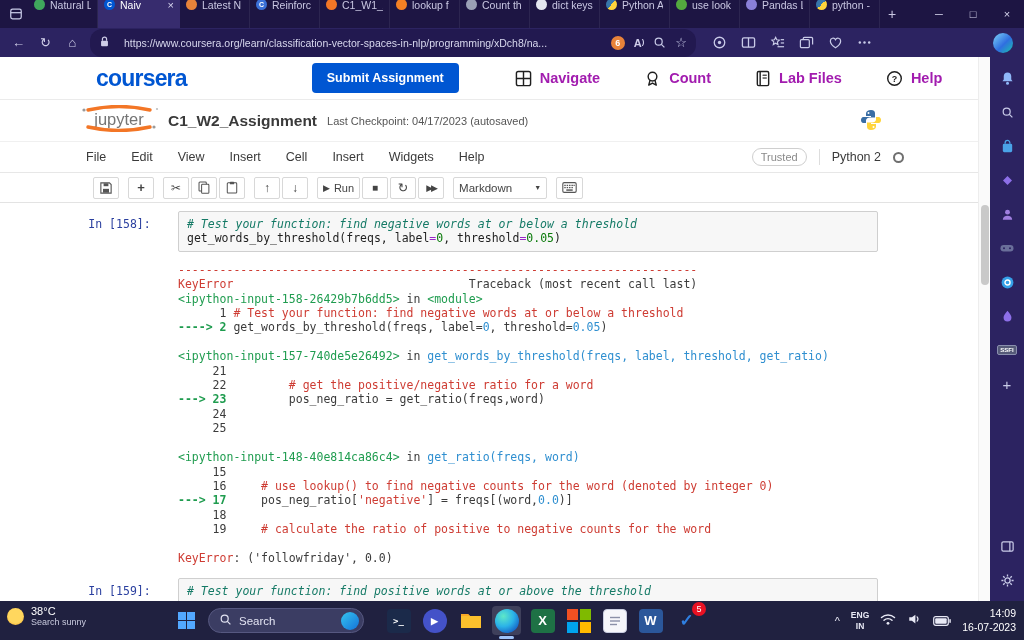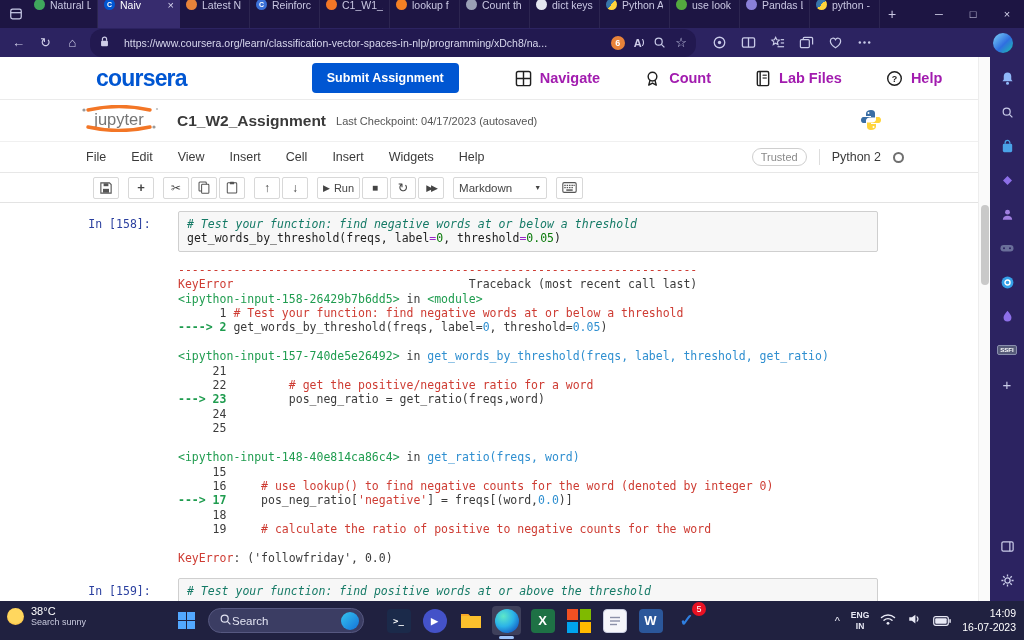--- a/index.html
+++ b/index.html
@@ -33,21 +33,21 @@
 
   
   .page{position:absolute;top:57px;left:0;right:34px;bottom:39px;background:#fff;overflow:hidden}
   .cohead{height:43px;display:flex;align-items:center;border-bottom:1px solid #ebebeb;padding-left:96px}
   .cologo{font-size:23px;font-weight:bold;color:#0056d2;letter-spacing:-.8px}
   .submit{margin-left:125px;height:30px;padding:0 15px;background:#0056d2;color:#fff;font-weight:bold;font-size:12.5px;border:none;border-radius:4px;font-family:"Liberation Sans",sans-serif}
   .conav{display:flex;align-items:center;gap:44px;margin-left:56px;font-size:14.5px;color:#a21caf;font-weight:600}
   .ni{display:flex;align-items:center;gap:8px}
 
   .jphead{height:42px;display:flex;align-items:center;padding-left:74px;border-bottom:1px solid #f0f0f0;position:relative}
-  .jptitle{margin-left:13px;font-size:15.5px;font-weight:bold;color:#3a3a3a}
+  .jptitle{margin-left:4px;font-size:15.5px;font-weight:bold;color:#3a3a3a}
   .jpchk{margin-left:10px;font-size:11px;color:#555}
   .pyico{position:absolute;right:108px;top:9px}
 
   .menubar{height:31px;display:flex;align-items:center;padding-left:86px;border-bottom:1px solid #e7e7e7;position:relative;font-size:12.5px;color:#3a3a3a}
   #menus{display:flex;gap:25px}
   .menuright{position:absolute;right:86px;display:flex;align-items:center;gap:12px}
   .trusted{border:1px solid #cfcfcf;border-radius:9px;color:#8a8a8a;font-size:11px;padding:2px 8px}
   .mdiv{width:1px;height:16px;background:#ddd}
   .kcircle{width:11px;height:11px;border:2px solid #6f6f6f;border-radius:50%}
 
@@ -78,21 +78,21 @@
   .sbbottom{margin-top:auto}
   .ssfi{font-size:6px;font-weight:bold;color:#fff;background:#555a78;border:1px solid #8a8fae;border-radius:2px;padding:1px 2px}
 
   
   .taskbar{position:absolute;bottom:0;left:0;width:100%;height:39px;background:#202140}
   .weather{position:absolute;left:7px;top:4px;display:flex;gap:7px;align-items:center}
   .sun{width:17px;height:17px;border-radius:50%;background:radial-gradient(circle at 50% 45%,#ffd75e 55%,#f5a623)}
   .wtemp{font-size:11px;color:#fff}
   .wdesc{font-size:9px;color:#c8cadd}
   .startbtn{position:absolute;left:178px;top:11px}
-  .searchpill{position:absolute;left:208px;top:7px;width:156px;height:25px;border-radius:13px;background:#3b3d63;border:1px solid #565880;display:flex;align-items:center;padding:0 4px 0 10px;}
+  .searchpill{position:absolute;left:208px;top:7px;width:156px;height:25px;border-radius:13px;background:#3b3d63;border:1px solid #565880;display:flex;align-items:center;padding:0 4px 0 10px;gap:7px}
   .stext{font-size:11.5px;color:#e2e3f2;flex:1}
   .bing{width:18px;height:18px;border-radius:50%;background:linear-gradient(135deg,#35c5f0,#1472d8)}
   .apps{position:absolute;left:384px;top:5px;display:flex;gap:7px}
   .app{width:29px;height:29px;border-radius:4px;display:flex;align-items:center;justify-content:center;position:relative}
   .app.active{background:rgba(255,255,255,.14)}
   .app.active::after{content:"";position:absolute;bottom:-4px;left:7px;width:15px;height:3px;border-radius:2px;background:#9fc3f8}
   .sq{width:24px;height:24px;border-radius:4px;display:flex;align-items:center;justify-content:center;font-weight:bold;font-size:13px;color:#fff}
   .badge{position:absolute;top:-4px;right:-5px;min-width:14px;height:14px;border-radius:7px;background:#e81123;color:#fff;font-size:9px;display:flex;align-items:center;justify-content:center;padding:0 3px}
   .tray{position:absolute;right:8px;top:0;height:39px;display:flex;align-items:center;gap:11px;color:#e8e9f5}
   .chev{font-size:11px}

